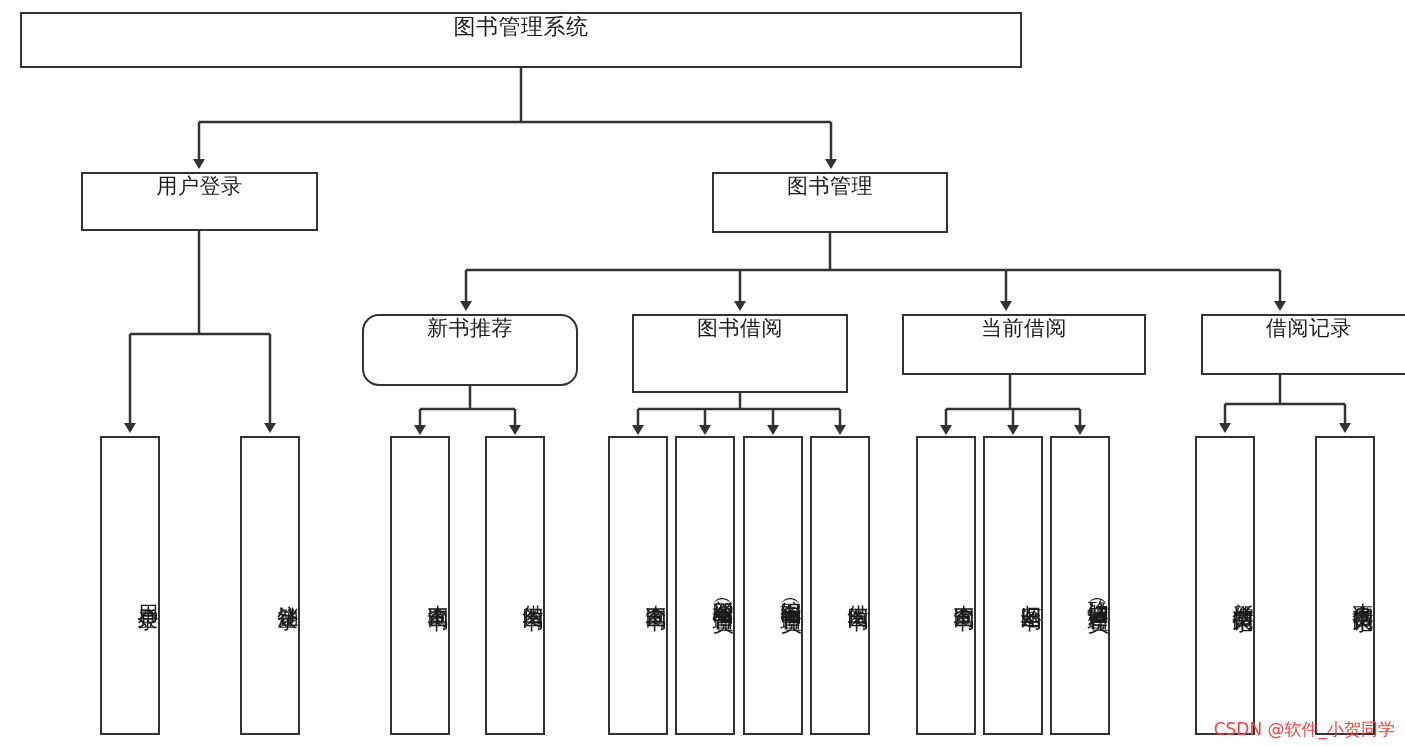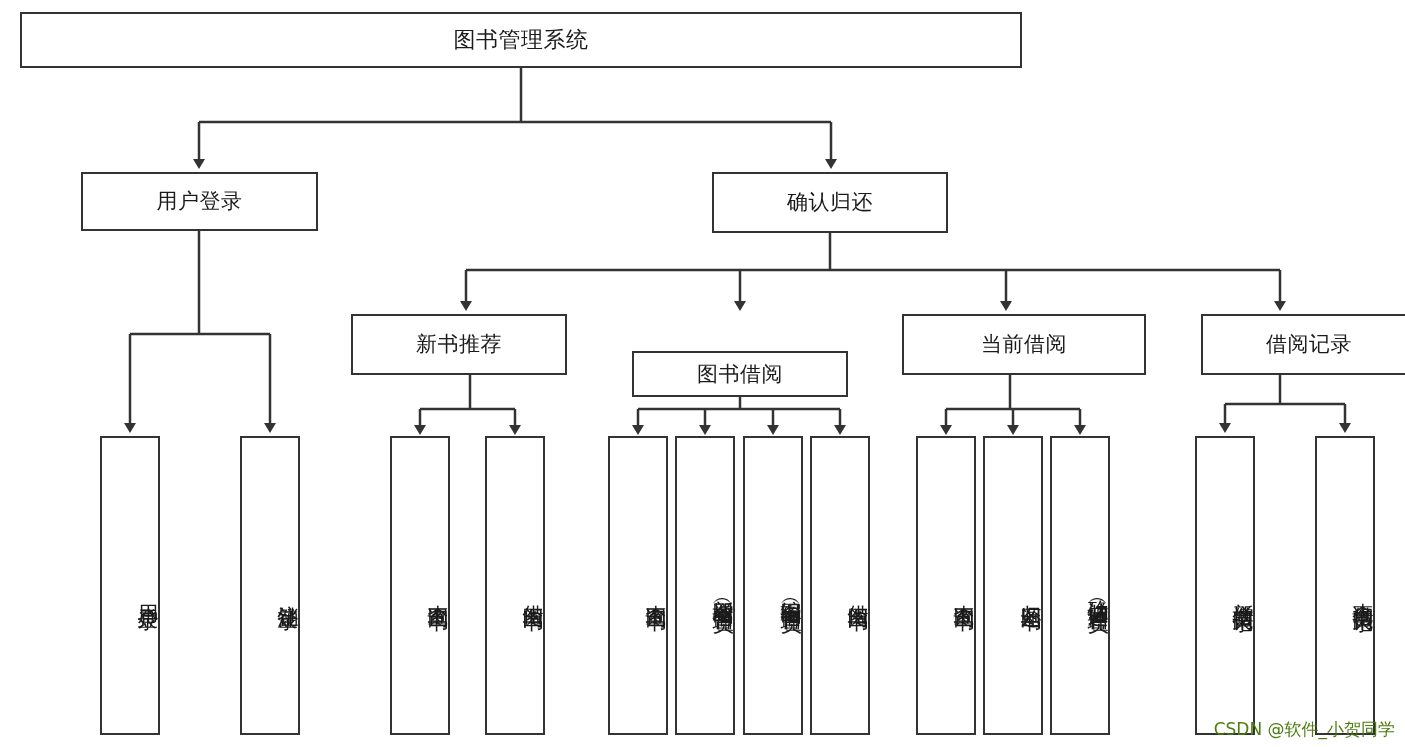--- a/index.html
+++ b/index.html
@@ -24,21 +24,20 @@
     width: 1405px;
     height: 747px;
     pointer-events: none;
   }
   .node {
     position: absolute;
     box-sizing: border-box;
     border: 2px solid #333333;
     background: #ffffff;
     display: flex;
-    align-items: center;
     justify-content: center;
     color: #1b1b1b;
     font-size: 21px;
     line-height: 1.15;
     letter-spacing: 0.5px;
     z-index: 2;
   }
   .node.horiz {
     white-space: nowrap;
   }
@@ -55,21 +54,21 @@
   .node.vert > span {
     display: block;
   }
   .node.root {
     font-size: 22px;
   }
   .watermark {
     position: absolute;
     right: 10px;
     bottom: 6px;
-    color: #4d7c0f;
+    color: #ef4444;
     font-size: 17px;
     white-space: nowrap;
     z-index: 3;
   }
 </style>
 </head>
 <body>
 
 <div id="canvas">
 
@@ -127,27 +126,27 @@
   </svg>
 
   <div class="node horiz root" style="left:20px; top:12px; width:1002px; height:56px;">
     <span>图书管理系统</span>
   </div>
 
   <div class="node horiz" style="left:81px; top:172px; width:237px; height:59px;">
     <span>用户登录</span>
   </div>
   <div class="node horiz" style="left:712px; top:172px; width:236px; height:61px;">
-    <span>确认归还</span>
+    <span>图书管理</span>
   </div>
 
-  <div class="node horiz" style="left:351px; top:314px; width:216px; height:61px;">
+  <div class="node horiz" style="left:362px; top:314px; width:216px; height:72px;border-radius:17px;">
     <span>新书推荐</span>
   </div>
-  <div class="node horiz" style="left:632px; top:314px; width:216px; height:46px;margin-top:37px;">
+  <div class="node horiz" style="left:632px; top:314px; width:216px; height:79px;">
     <span>图书借阅</span>
   </div>
   <div class="node horiz" style="left:902px; top:314px; width:244px; height:61px;">
     <span>当前借阅</span>
   </div>
   <div class="node horiz" style="left:1201px; top:314px; width:216px; height:61px;">
     <span>借阅记录</span>
   </div>
 
   <div class="node vert" style="left:100px; top:436px; width:60px; height:299px;">

